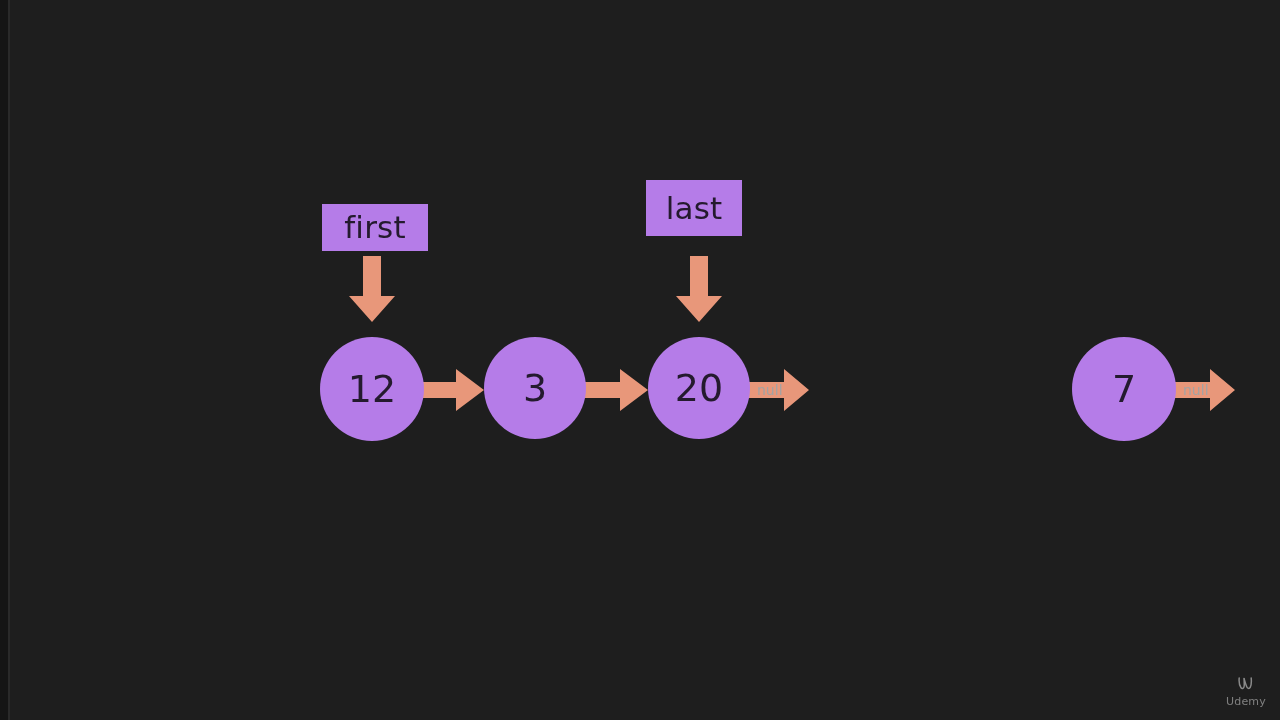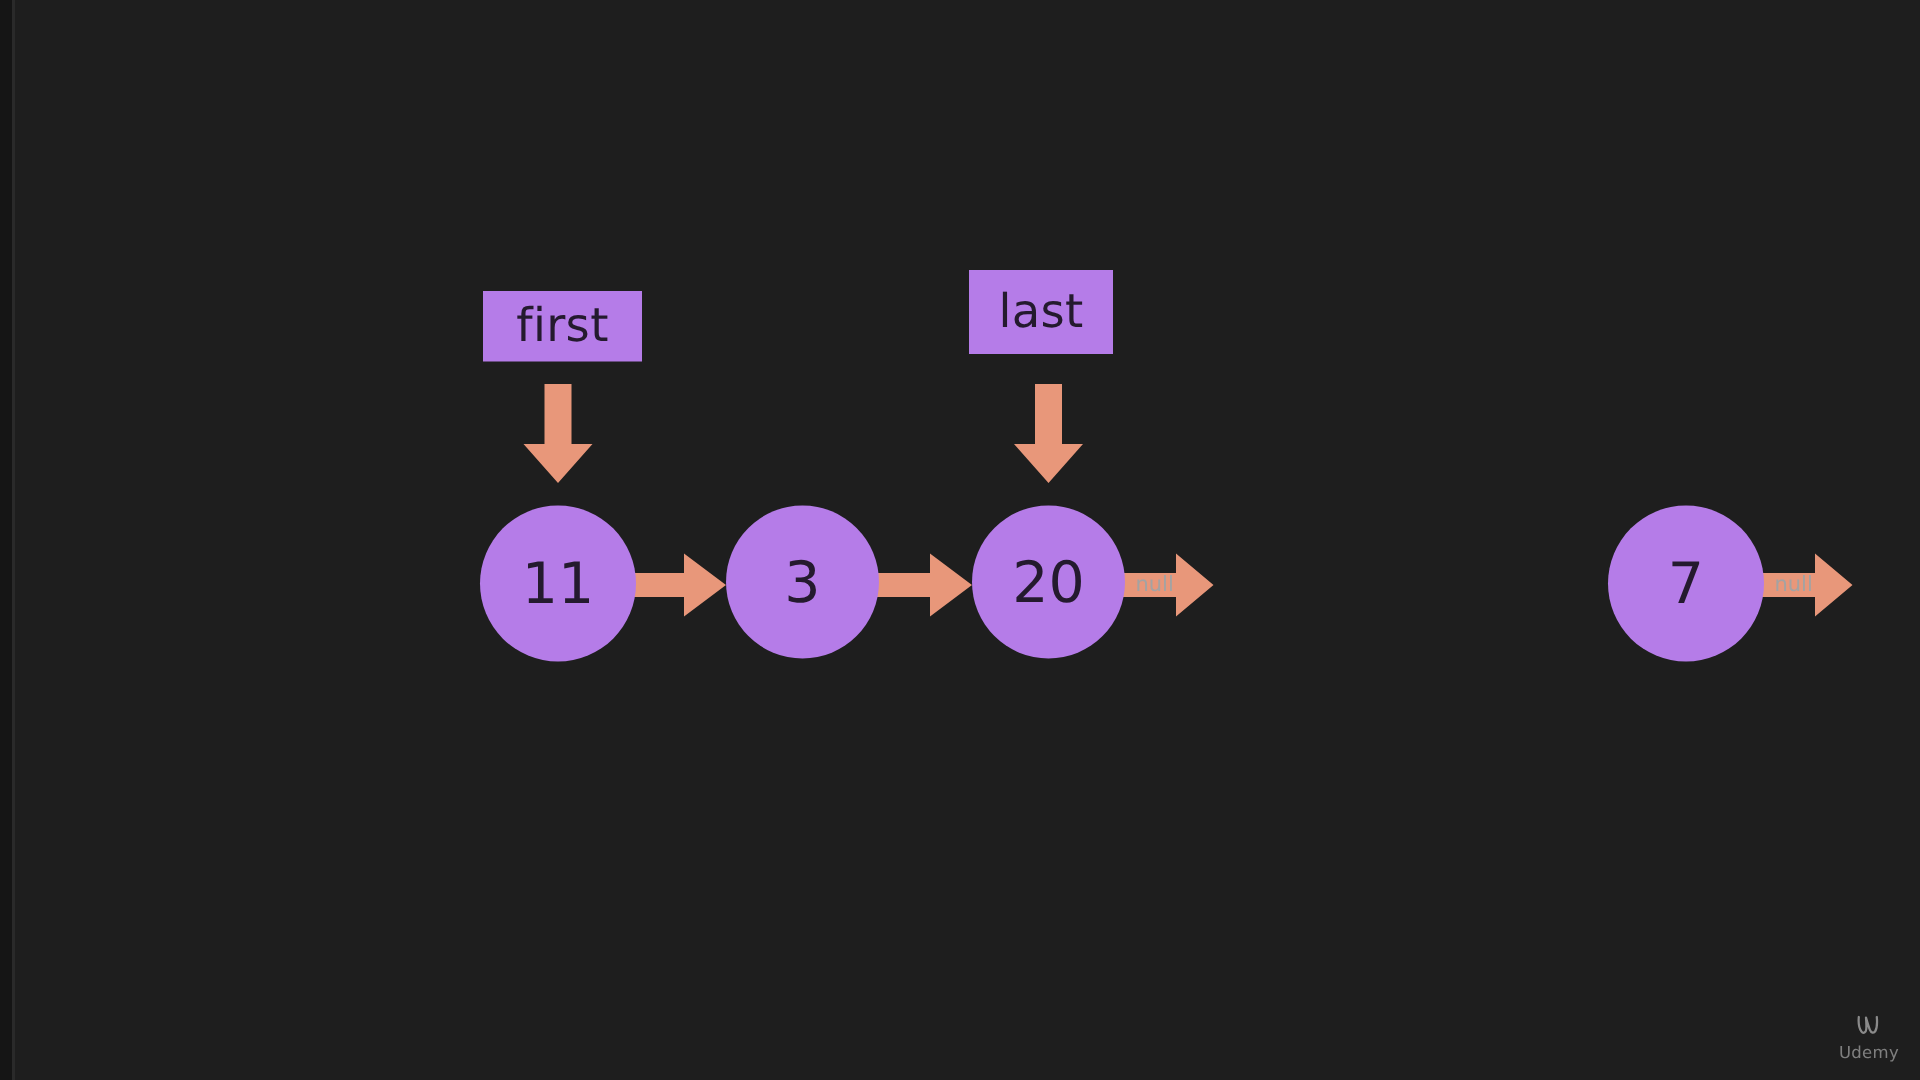--- a/index.html
+++ b/index.html
@@ -104,21 +104,21 @@
   .watermark svg { display: block; }
 </style>
 </head>
 <body>
 
 <div id="stage">
 
   <div class="left-edge-band"></div>
   <div class="left-edge-line"></div>
 
-  <div class="ptr-box" style="left:322px; top:194px; width:106px; height:47px;">first</div>
+  <div class="ptr-box" style="left:322px; top:204px; width:106px; height:47px;">first</div>
 
   <div class="ptr-box" style="left:646px; top:180px; width:96px; height:56px;">last</div>
 
   <div class="arrow-wrap" style="left:349px; top:256px;">
     <svg width="46" height="66" viewBox="0 0 46 66">
       <polygon points="14,0 32,0 32,40 46,40 23,66 0,40 14,40" fill="#e8977a"></polygon>
     </svg>
   </div>
 
   <div class="arrow-wrap" style="left:676px; top:256px;">
@@ -146,21 +146,21 @@
   </div>
   <div class="null-label" style="left:757px; top:383px;">null</div>
 
   <div class="arrow-wrap" style="left:1170px; top:369px;">
     <svg width="65" height="42" viewBox="0 0 65 42">
       <polygon points="0,13 40,13 40,0 65,21 40,42 40,29 0,29" fill="#e8977a"></polygon>
     </svg>
   </div>
   <div class="null-label" style="left:1183px; top:383px;">null</div>
 
-  <div class="node" style="left:320px; top:337px; width:104px; height:104px;">11</div>
+  <div class="node" style="left:320px; top:337px; width:104px; height:104px;">12</div>
 
   <div class="node" style="left:484px; top:337px; width:102px; height:102px;">3</div>
 
   <div class="node" style="left:648px; top:337px; width:102px; height:102px;">20</div>
 
   <div class="node" style="left:1072px; top:337px; width:104px; height:104px;">7</div>
 
   <div class="watermark">
     <span>
       <svg width="15" height="13" viewBox="0 0 15 13">

